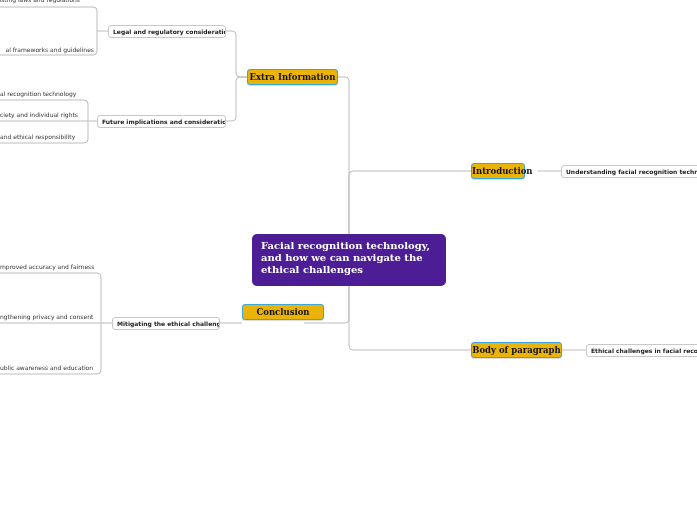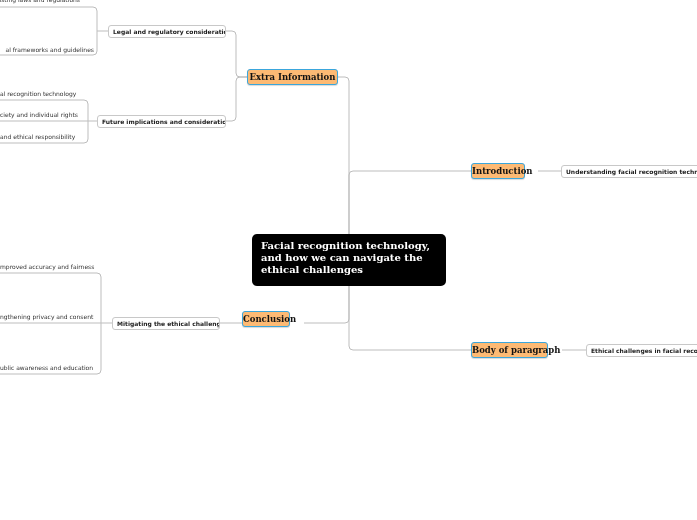--- a/index.html
+++ b/index.html
@@ -20,35 +20,35 @@
     svg.connectors {
       position: absolute;
       left: 0; top: 0;
       width: 697px; height: 520px;
       pointer-events: none;
     }
     .central {
       position: absolute;
       left: 252px; top: 234px;
       width: 194px; height: 52px;
-      background: #000000;
+      background: #4c1d95;
       border-radius: 5px;
       box-sizing: border-box;
       padding: 6px 9px;
       color: #ffffff;
       font-family: "DejaVu Serif", "Liberation Serif", serif;
       font-weight: bold;
       font-size: 10px;
       line-height: 12px;
       cursor: pointer;
     }
     .main-topic {
       position: absolute;
       height: 16px;
-      background: #fdba74;
+      background: #eab308;
       border: 1px solid #3aa6dc;
       border-radius: 3px;
       box-sizing: border-box;
       color: #111111;
       font-family: "DejaVu Serif", "Liberation Serif", serif;
       font-weight: bold;
       font-size: 8.5px;
       line-height: 14px;
       text-align: center;
       white-space: nowrap;
@@ -116,27 +116,27 @@
     </g>
   </svg>
 
   <div class="central">
     <span>Facial recognition technology, and how we can navigate the ethical challenges</span>
   </div>
 
   <div class="main-topic" style="left:247px; top:69px; width:91px;">
     <span>Extra Information</span>
   </div>
-  <div class="main-topic" style="left:242px; top:311px; width:48px;text-align:center;">
+  <div class="main-topic" style="left:242px; top:304px; width:82px;text-align:center;">
     <span>Conclusion</span>
   </div>
   <div class="main-topic" style="left:471px; top:163px; width:54px;">
     <span>Introduction</span>
   </div>
-  <div class="main-topic" style="left:471px; top:342px; width:77px;">
+  <div class="main-topic" style="left:471px; top:342px; width:91px;">
     <span>Body of paragraph</span>
   </div>
 
   <div class="sub-topic" style="left:108px; top:25px; width:118px;">
     <span>Legal and regulatory considerations</span>
   </div>
   <div class="sub-topic" style="left:97px; top:115px; width:129px;">
     <span>Future implications and considerations</span>
   </div>
   <div class="sub-topic" style="left:112px; top:317px; width:108px;">

